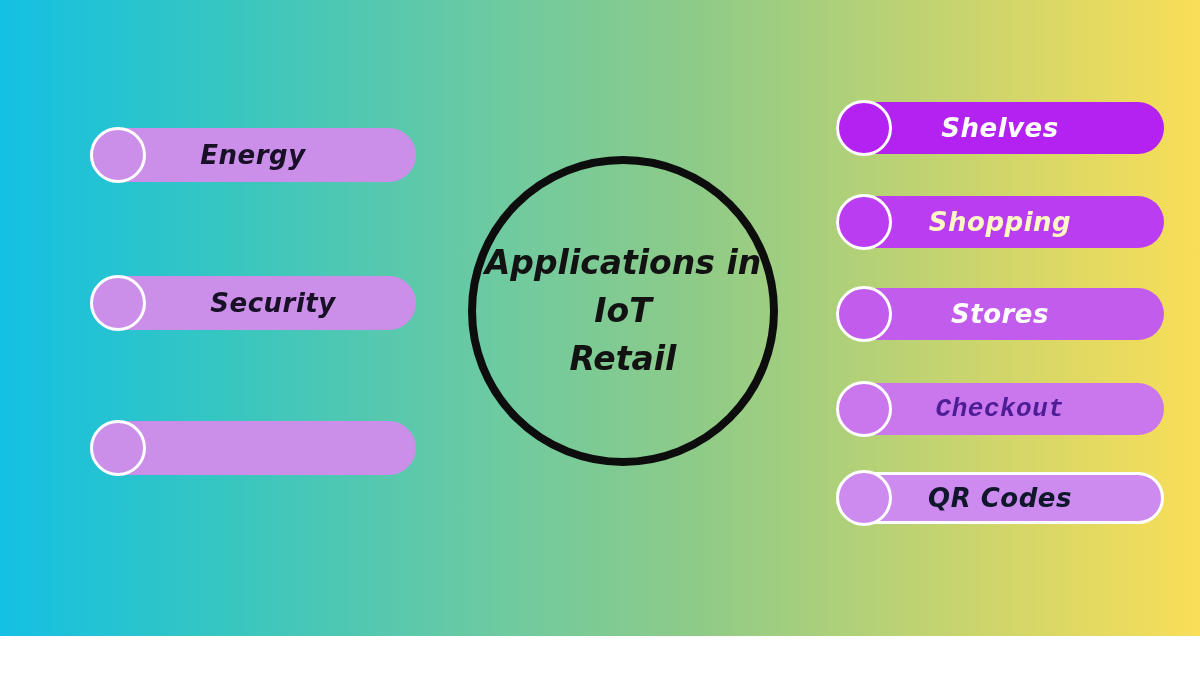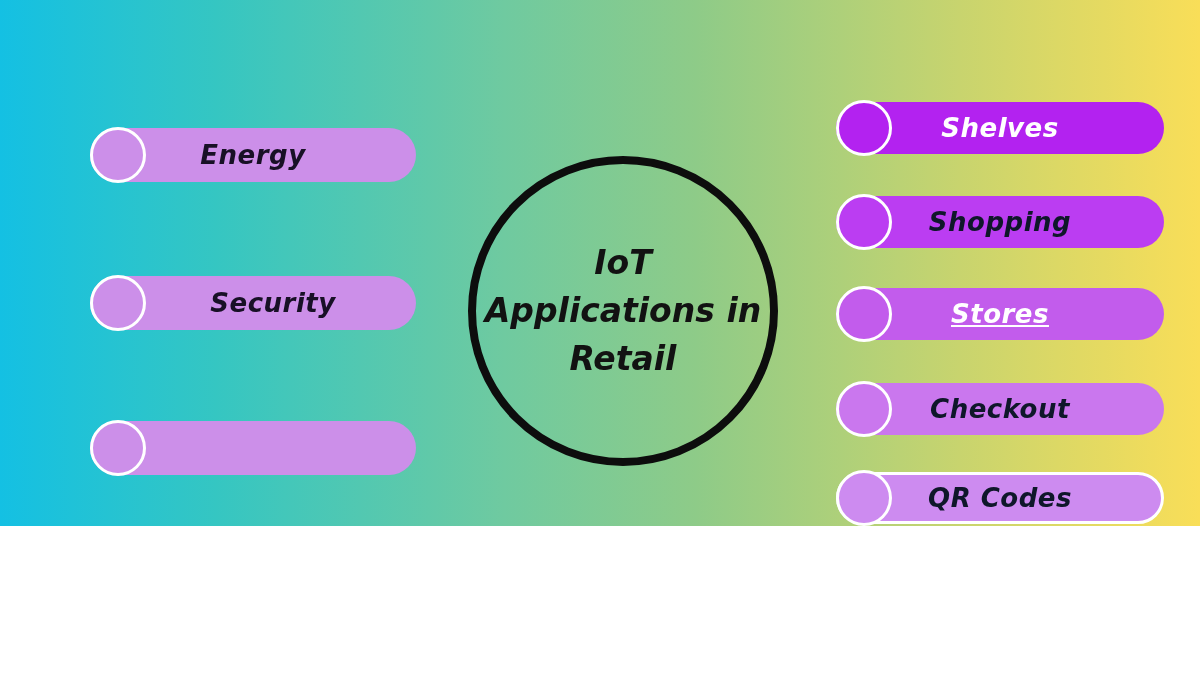--- a/index.html
+++ b/index.html
@@ -4,21 +4,21 @@
 <style>
   * { margin: 0; padding: 0; box-sizing: border-box; }
   html, body { width: 1200px; height: 674px; }
   body {
     font-family: "DejaVu Sans", "Liberation Sans", sans-serif;
     overflow: hidden;
   }
   .canvas {
     position: relative;
     width: 1200px;
-    height: 526px;
+    height: 636px;
     background: linear-gradient(90deg, #14c0e3 0%, #35c6c2 18%, #6fcaa0 42%, #8ecb88 58%, #c8d46e 80%, #f9de58 100%);
     overflow: hidden;
   }
   .pill {
     position: absolute;
     display: flex;
     align-items: center;
     justify-content: center;
     border-radius: 999px;
     border: 3px solid transparent;
@@ -89,44 +89,44 @@
     <span class="bullet" style="background: rgb(204, 143, 233);"></span>
     <span class="pill-label" style="color: rgb(24, 16, 38); margin-left: 40px;">Security</span>
   </div>
 
   <div class="pill pill-left" id="pill-predictive" style="background: rgb(204, 143, 233); border-color: transparent;">
     <span class="bullet" style="background: rgb(204, 143, 233);"></span>
   </div>
 
   <div class="center-circle">
     <div class="center-title">
+      <div>Applications in</div>
       <div>IoT</div>
-      <div>Applications in</div>
       <div>Retail</div>
     </div>
   </div>
 
   <div class="pill pill-right" id="pill-shelves" style="background: rgb(179, 34, 240); border-color: transparent;">
     <span class="bullet" style="background: rgb(179, 34, 240);"></span>
     <span class="pill-label" style="color: rgb(255, 255, 255);">Shelves</span>
   </div>
 
   <div class="pill pill-right" id="pill-shopping" style="background: rgb(187, 61, 242); border-color: transparent;">
     <span class="bullet" style="background: rgb(187, 61, 242);"></span>
-    <span class="pill-label" style="color: #0f172a;">Shopping</span>
+    <span class="pill-label" style="color: #fef9c3;">Shopping</span>
   </div>
 
   <div class="pill pill-right" id="pill-stores" style="background: rgb(194, 92, 236); border-color: transparent;">
     <span class="bullet" style="background: rgb(194, 92, 236);"></span>
-    <span class="pill-label" style="color: rgb(255, 255, 255); text-decoration: underline;">Stores</span>
+    <span class="pill-label" style="color: rgb(255, 255, 255);">Stores</span>
   </div>
 
   <div class="pill pill-right" id="pill-checkout" style="background: rgb(202, 119, 238); border-color: transparent;">
     <span class="bullet" style="background: rgb(202, 119, 238);"></span>
-    <span class="pill-label" style="color: #0f172a;">Checkout</span>
+    <span class="pill-label" style="color: #4c1d95; font-family: Liberation Mono, monospace;">Checkout</span>
   </div>
 
   <div class="pill pill-right" id="pill-qrcodes" style="background: rgb(205, 139, 240); border-color: rgb(255, 255, 255);">
     <span class="bullet" style="background: rgb(205, 139, 240);"></span>
     <span class="pill-label" style="color: #0f172a;">QR Codes</span>
   </div>
 
 </div>
 
 </body></html>

